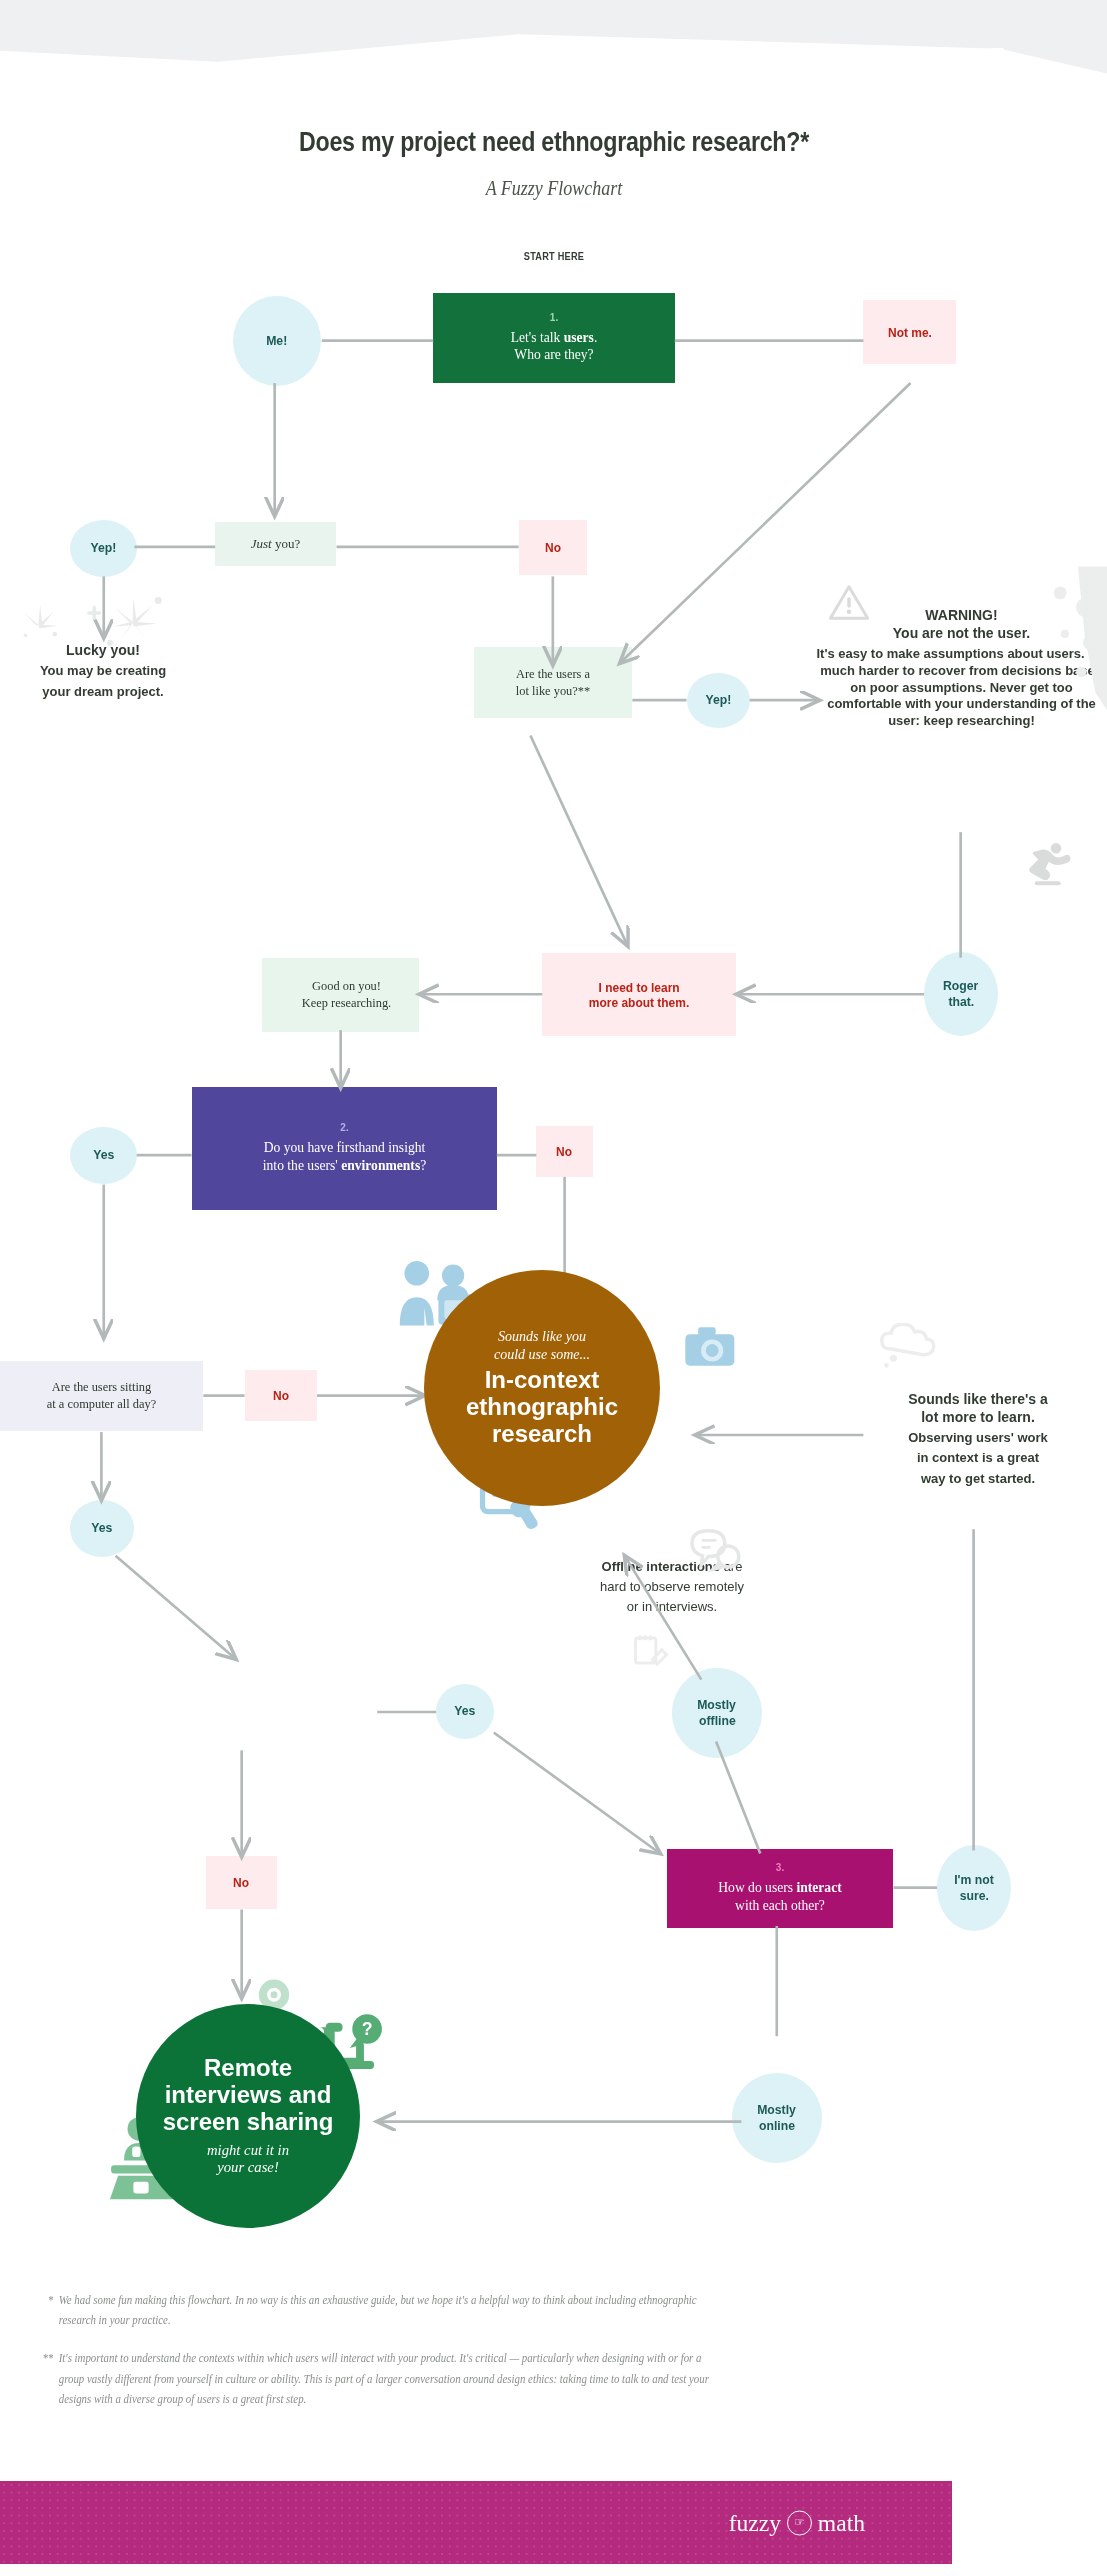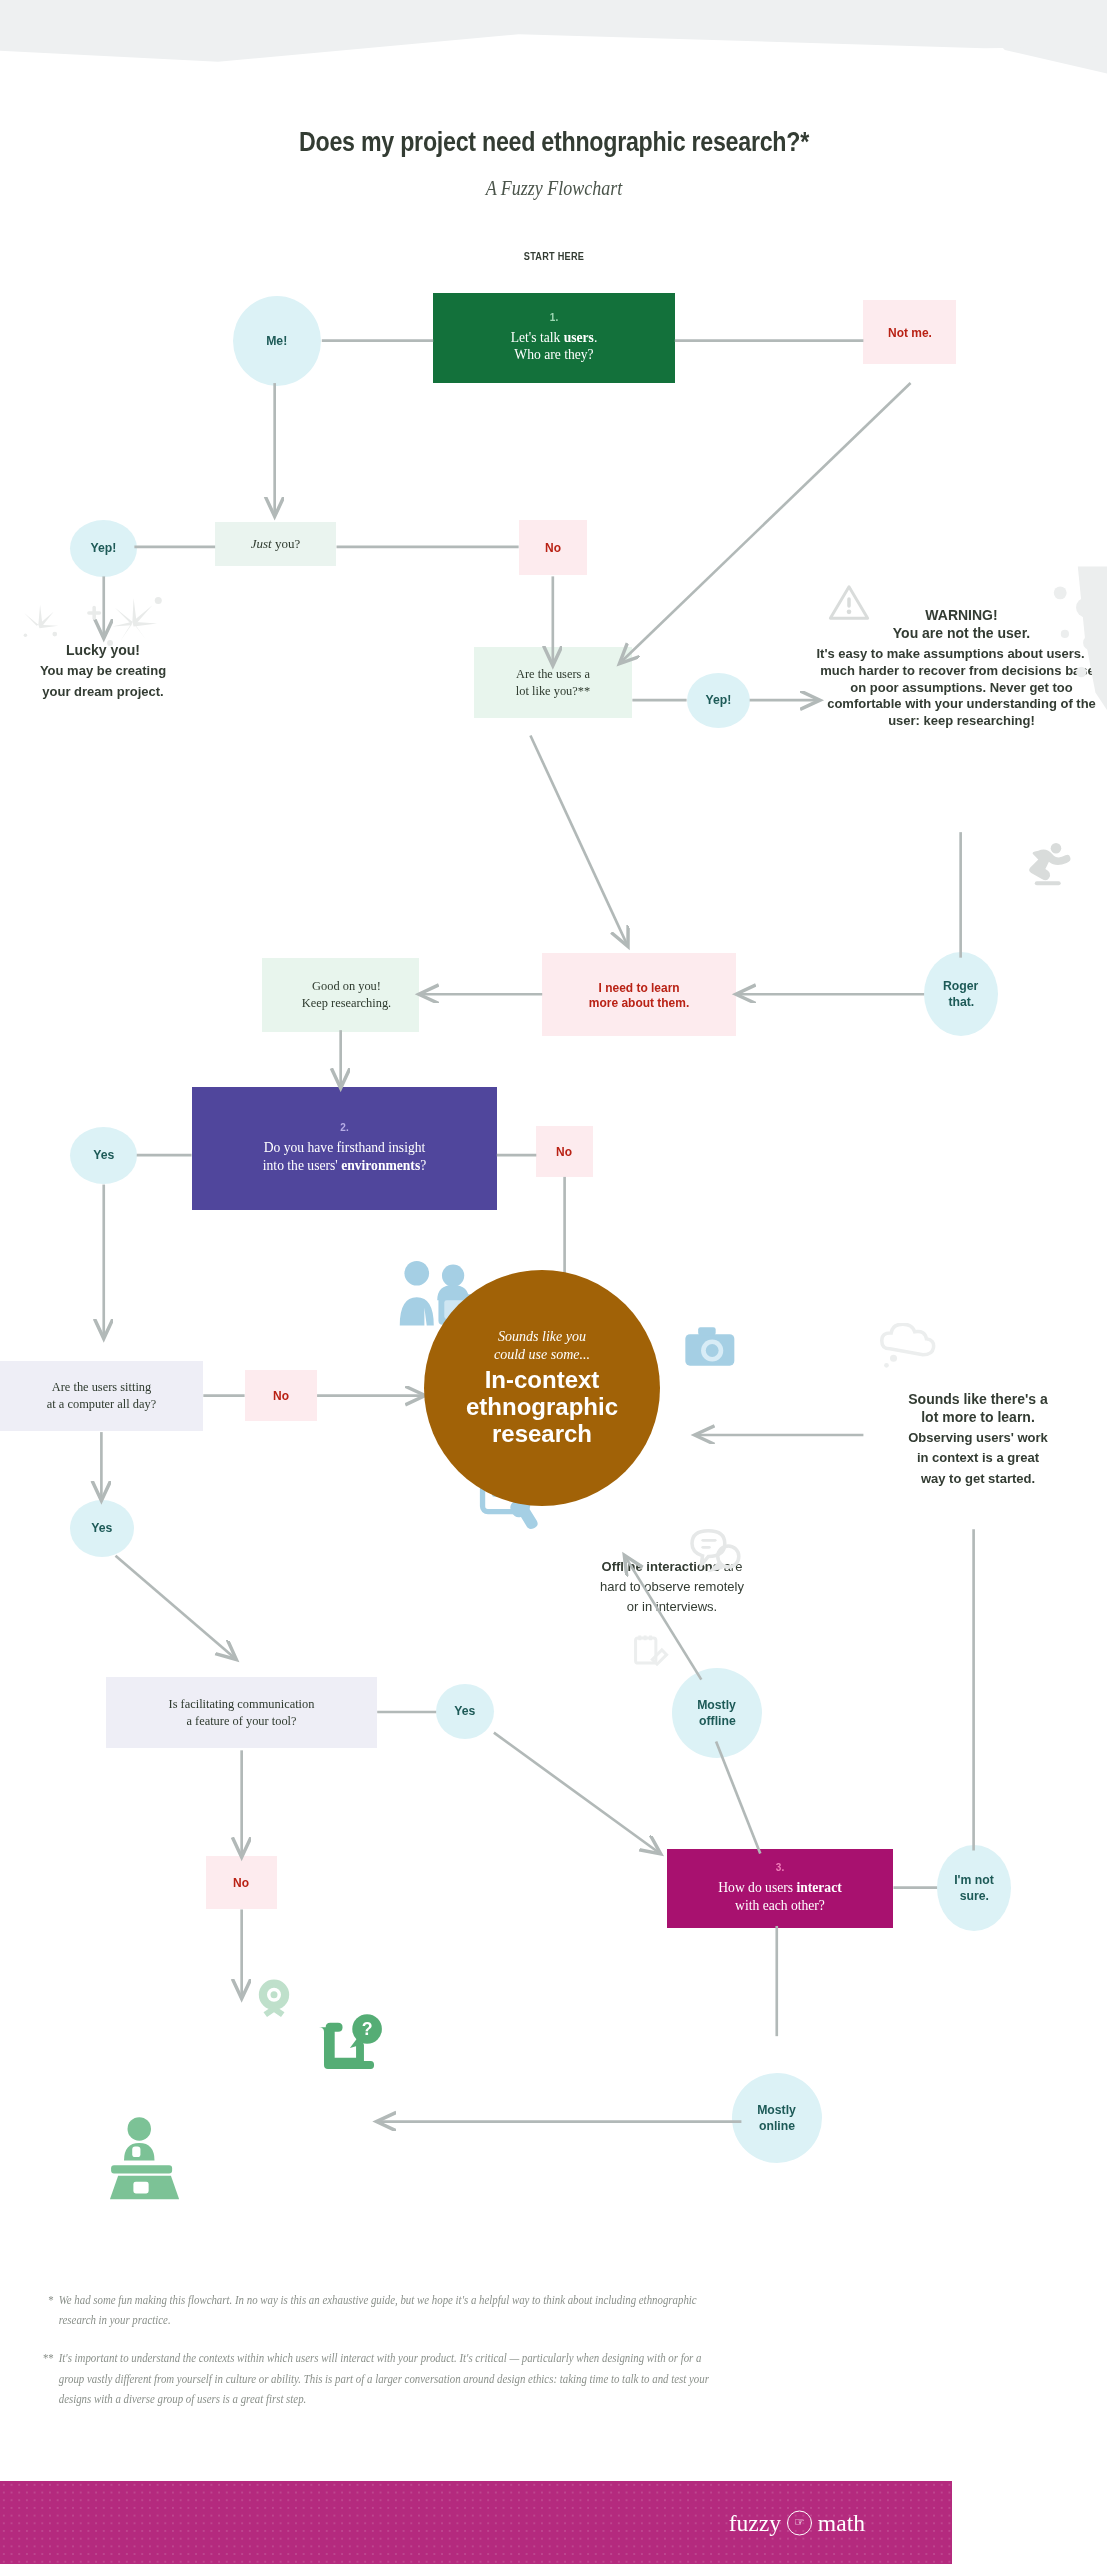--- a/index.html
+++ b/index.html
@@ -546,24 +546,20 @@
     <span class="bd">in context is a great</span>
     <span class="bd">way to get started.</span>
   </div>
 
   <div class="callout" style="left:548px; top:1559px; width:248px;">
     <span class="lead"><b>Offline interactions</b><span> are</span></span>
     <span class="bd2">hard to observe remotely</span>
     <span class="bd2">or in interviews.</span>
   </div>
 
-  <div class="node box-lav" style="left:106px; top:1677px; width:271px; height:71px; flex-direction:column;">
-    <div>Is facilitating communication</div>
-    <div>a feature of your tool?</div>
-  </div>
 
   <div class="node ellipse" style="left:436px; top:1684px; width:58px; height:55px;">
     <span>Yes</span>
   </div>
 
   <div class="node ellipse" style="left:672px; top:1668px; width:90px; height:90px; flex-direction:column;">
     <span>Mostly</span>
     <span>offline</span>
   </div>
 
@@ -582,20 +578,31 @@
 
   <div class="node box-pink" style="left:206px; top:1856px; width:71px; height:53px;">
     <span>No</span>
   </div>
 
   <div class="node ellipse" style="left:732px; top:2073px; width:90px; height:90px; flex-direction:column;">
     <span>Mostly</span>
     <span>online</span>
   </div>
 
+  <div class="node circle-result circle-green2" style="left:136px; top:2004px; width:224px; height:224px;">
+    <div class="main">
+      <div>Remote</div>
+      <div>interviews and</div>
+      <div>screen sharing</div>
+    </div>
+    <div class="post">
+      <div>might cut it in</div>
+      <div>your case!</div>
+    </div>
+  </div>
 
   <div class="footnotes">
     <div class="fn">
       <div class="mark">*</div>
       <div class="body">We had some fun making this flowchart. In no way is this an exhaustive guide, but we hope it's a helpful way to think about including ethnographic research in your practice.</div>
     </div>
     <div class="fn">
       <div class="mark">**</div>
       <div class="body">It's important to understand the contexts within which users will interact with your product. It's critical — particularly when designing with or for a group vastly different from yourself in culture or ability. This is part of a larger conversation around design ethics: taking time to talk to and test your designs with a diverse group of users is a great first step.</div>
     </div>

